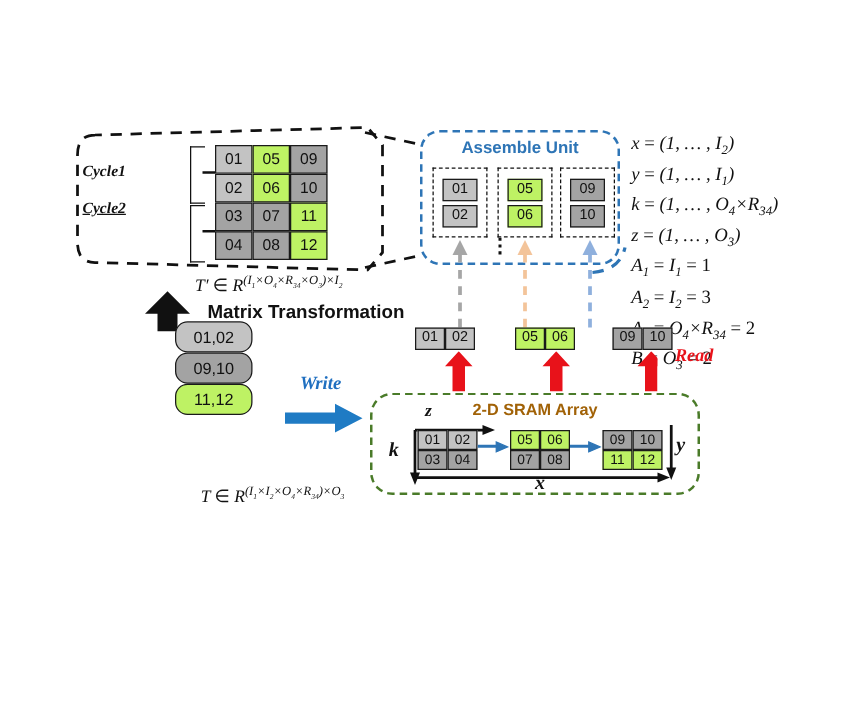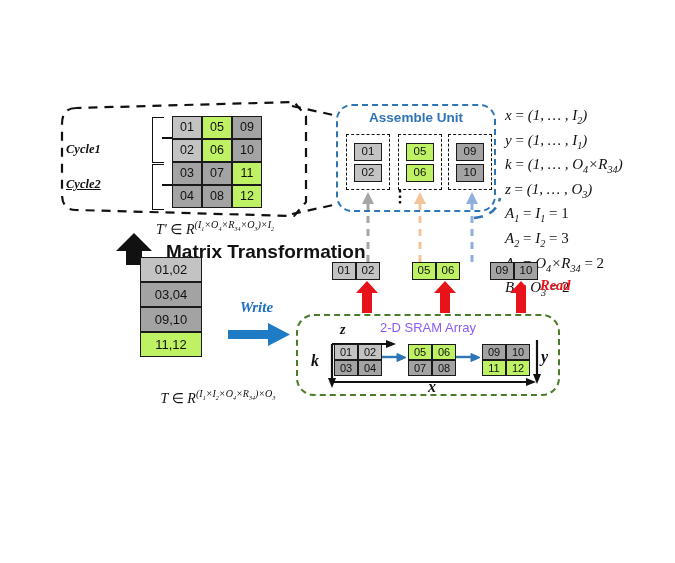--- a/index.html
+++ b/index.html
@@ -49,25 +49,25 @@
   
   #equations{left:505px;top:104px;width:175px;}
   #equations .eq{
     font-family:"Liberation Serif",serif;font-style:italic;
     font-size:15px;color:#111;line-height:1.53;white-space:nowrap;
   }
   #equations sub{font-size:0.68em;font-style:italic;}
   .nm{font-style:normal;}
 
   
-  #mt-label{left:166px;top:241px;font-size:19px;font-weight:bold;color:#111;white-space:nowrap;}
+  #mt-label{left:166px;top:241px;font-size:15px;font-weight:bold;color:#111;white-space:nowrap;}
 
   
   #t-col{left:140px;top:257px;}
-  #t-col .cell{width:62px;height:25px;font-size:13px;}
+  #t-col .cell{width:62px;height:25px;font-size:13px;border-radius:10px;}
 
   #t-caption{left:88px;top:388px;width:260px;text-align:center;}
   #tp-caption{left:100px;top:219px;width:230px;text-align:center;}
   .caption{font-family:"Liberation Serif",serif;font-style:italic;font-size:14px;color:#111;white-space:nowrap;}
   .caption sup{font-size:0.72em;}
   .caption sub{font-size:0.6em;}
 
   
   #write-label{left:240px;top:299px;font-family:"Liberation Serif",serif;
      font-style:italic;font-weight:bold;font-size:15px;color:#1f6fc0;}
@@ -78,45 +78,45 @@
   #buf1{left:332px;top:262px;}
   #buf2{left:412px;top:262px;}
   #buf3{left:490px;top:262px;}
   #read-label{left:540px;top:277px;font-family:"Liberation Serif",serif;
      font-style:italic;font-weight:bold;font-size:14.5px;color:#e8121a;}
 
   
   #sram-box{left:296px;top:314px;width:264px;height:82px;
      border:2.6px dashed #4a7b29;border-radius:18px;box-sizing:border-box;}
   #sram-title{left:296px;top:320px;width:264px;text-align:center;
-     font-size:13px;font-weight:normal;color:#8b5cf6;}
+     font-size:13px;font-weight:bold;color:#a16207;}
   .sram-blk{display:grid;grid-template-columns:repeat(2,24px);grid-template-rows:repeat(2,16px);}
   .sram-blk .cell{width:24px;height:16px;font-size:11px;}
   #sb1{left:334px;top:344px;}
   #sb2{left:408px;top:344px;}
   #sb3{left:482px;top:344px;}
 
   .axis-lab{font-family:"Liberation Serif",serif;font-style:italic;font-weight:bold;font-size:14px;color:#111;}
 </style>
 </head>
 <body>
 
 <div class="stage">
 
   <div class="abs" id="black-region">
     <svg width="252" height="122" viewBox="0 0 252 122">
       <path d="M 18 10 Q 4 10 4 26 L 4 96 Q 4 112 18 112 L 236 118 L 248 104 L 248 18 L 236 4 Z" fill="none" stroke="#111" stroke-width="2.2" stroke-dasharray="9,7" stroke-linejoin="round"></path>
     </svg>
   </div>
 
-  <div class="abs cyc-label" style="left:66px;top:142px;">Cycle1</div>
+  <div class="abs cyc-label" style="left:66px;top:130px;">Cycle1</div>
   <div class="abs bracket" style="left:152px;top:117px;width:11px;height:44px;"></div>
   <div class="abs" style="left:162px;top:137px;width:10px;height:2px;background:#111;"></div>
 
-  <div class="abs cyc-label" style="left:66px;top:177px;text-decoration:underline;">Cycle2</div>
+  <div class="abs cyc-label" style="left:66px;top:159px;text-decoration:underline;">Cycle2</div>
   <div class="abs bracket" style="left:152px;top:164px;width:11px;height:44px;"></div>
   <div class="abs" style="left:162px;top:184px;width:10px;height:2px;background:#111;"></div>
 
   <div class="abs" id="tp-grid">
     <div style="display:flex;">
       <div class="cell c-gray">01</div>
       <div class="cell c-orange">05</div>
       <div class="cell c-blue">09</div>
     </div>
     <div style="display:flex;">
@@ -188,21 +188,20 @@
     <div class="eq"><i>B</i><span class="nm"> = </span><i>O</i><sub>3</sub><span class="nm"> = 2</span></div>
   </div>
 
   <svg class="abs" style="left:112px;top:231px;" width="46" height="36">
     <path d="M 22 2 L 40 20 L 30 20 L 30 34 L 14 34 L 14 20 L 4 20 Z" fill="#111"></path>
   </svg>
   <div class="abs" id="mt-label">Matrix Transformation</div>
 
   <div class="abs" id="t-col">
     <div class="cell c-gray">01,02</div>
-    <div class="cell c-blue">03,04</div>
     <div class="cell c-blue">09,10</div>
     <div class="cell c-orange">11,12</div>
   </div>
 
   <div class="abs caption" id="t-caption">
     <span>T</span>
     <span class="nm">∈</span>
     <span>R</span><sup>(<i>I</i><sub>1</sub>×<i>I</i><sub>2</sub>×<i>O</i><sub>4</sub>×<i>R</i><sub>34</sub>)×<i>O</i><sub>3</sub></sup>
   </div>
 

